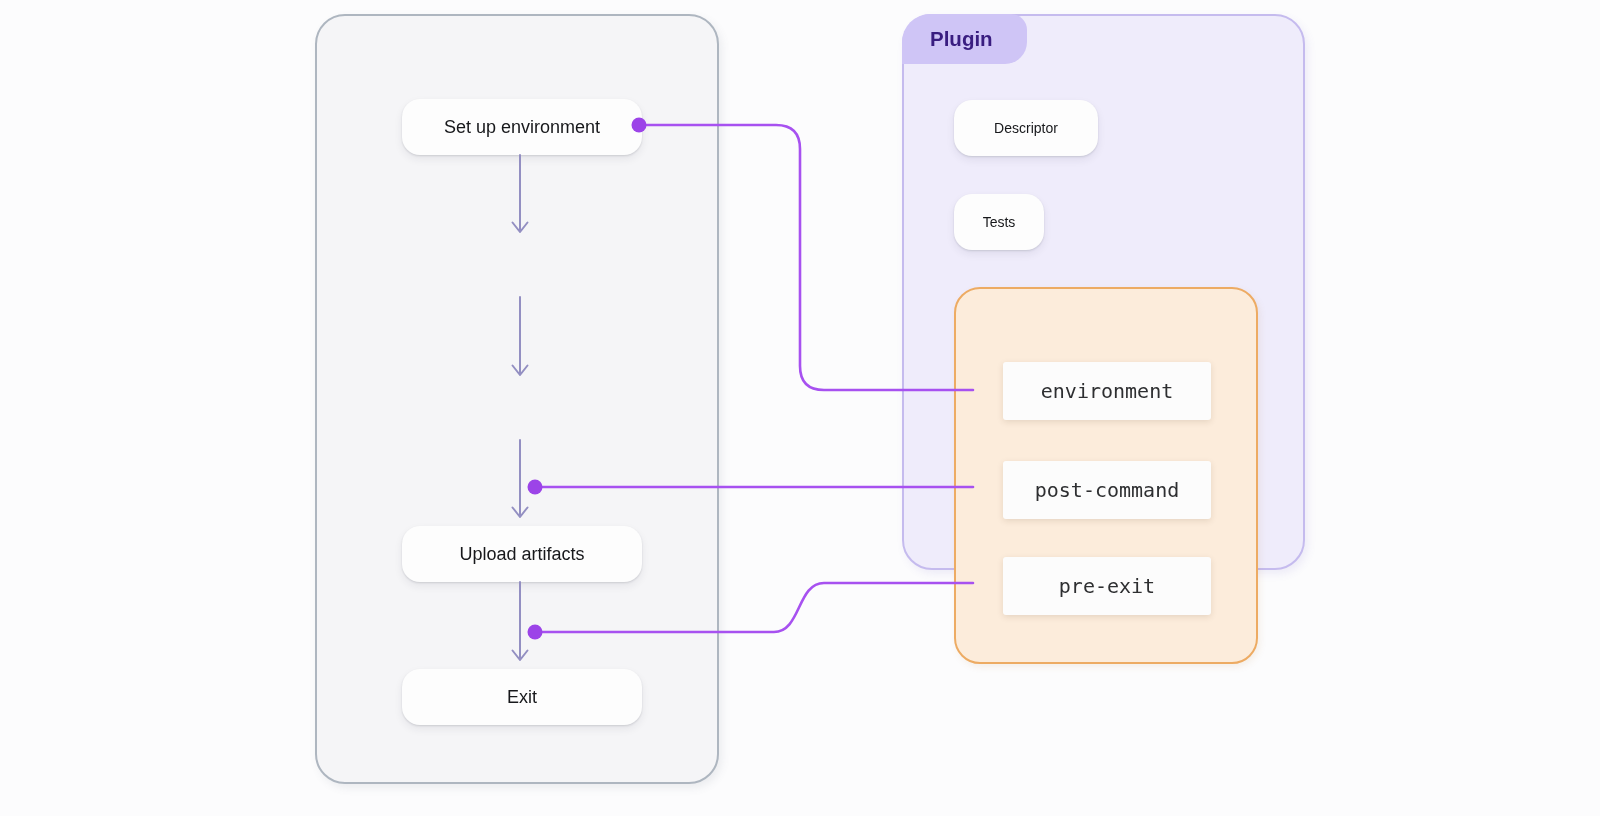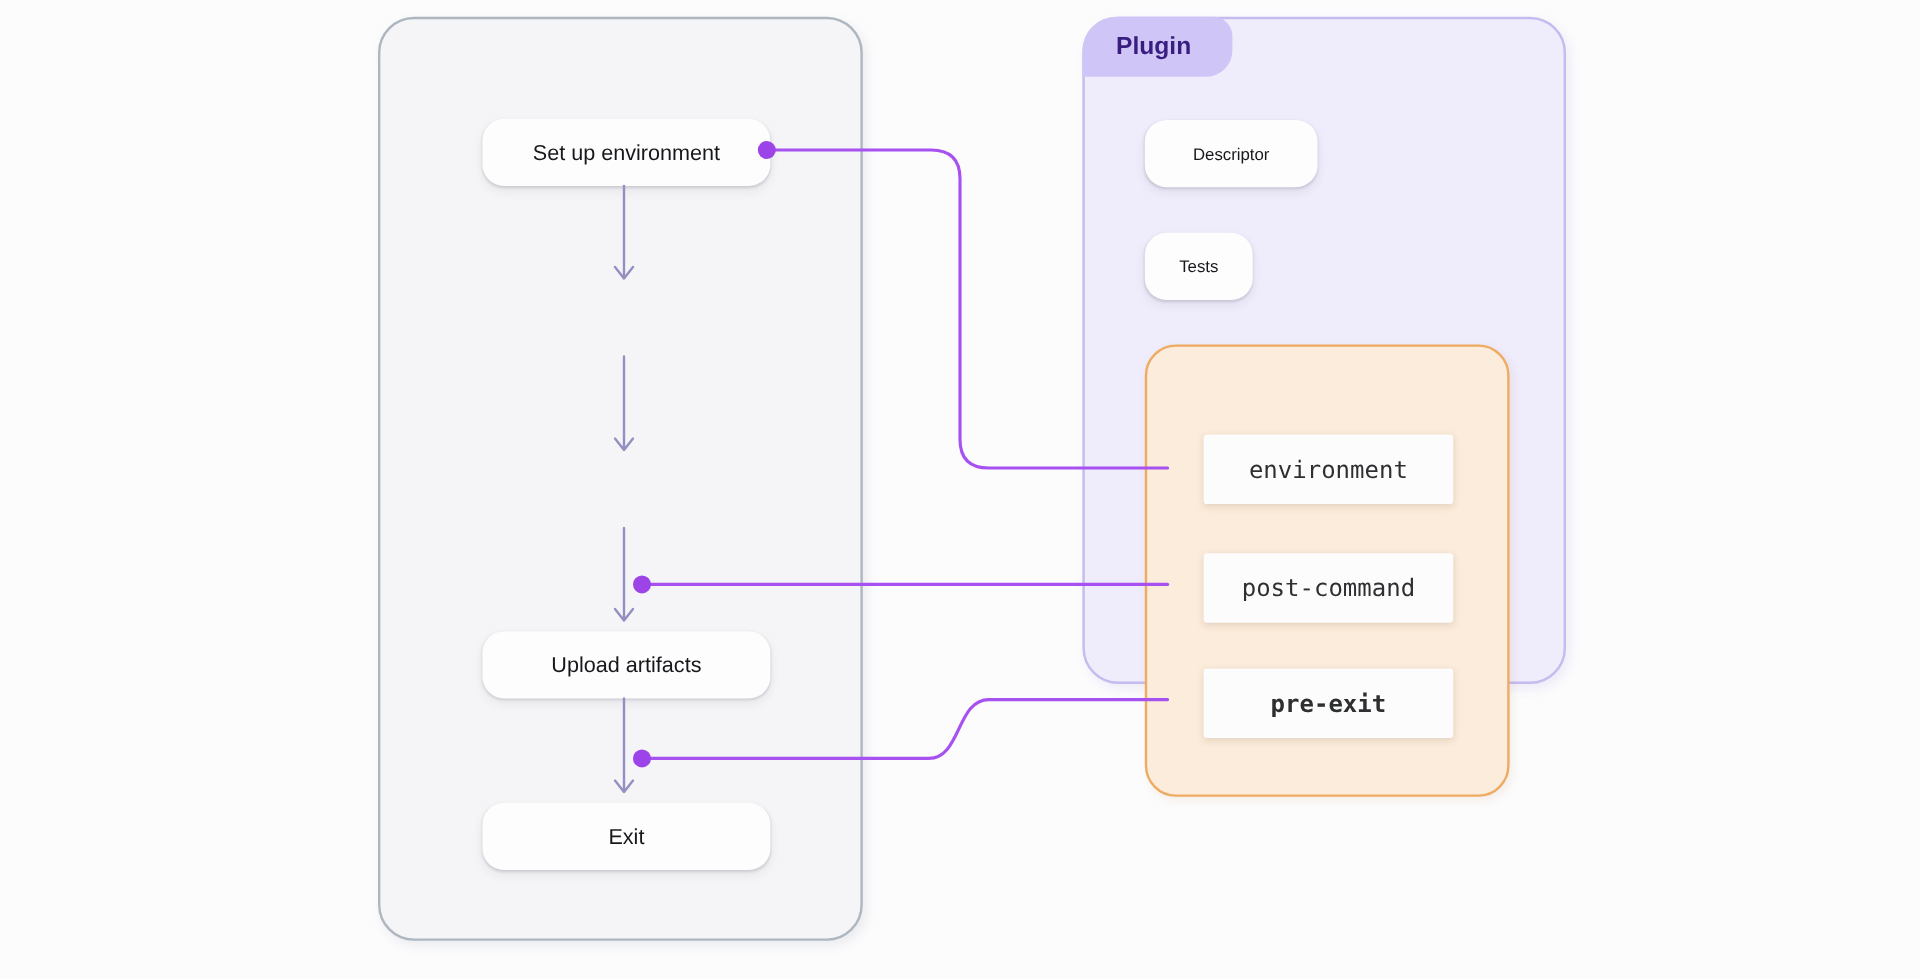--- a/index.html
+++ b/index.html
@@ -103,21 +103,21 @@
     position:absolute;left:47px;width:208px;height:58px;
     background:var(--hook-box-bg);
     border-radius:3px;
     box-shadow:0 2px 6px rgba(80,55,20,.13);
     display:flex;align-items:center;justify-content:center;
     font-family:"DejaVu Sans Mono", monospace;
     font-size:20px;color:var(--hook-box-text);
   }
   .hook-0{top:73px;}   
   .hook-1{top:172px;}  
-  .hook-2{top:268px;font-weight:bold;}  
+  .hook-2{top:268px;}  
 
   
   .overlay{
     position:absolute;left:0;top:0;width:1600px;height:816px;
     pointer-events:none;
   }
   .arrow-stroke{stroke:var(--arrow);stroke-width:2;fill:none;stroke-linecap:round;stroke-linejoin:round;}
   .connector-stroke{stroke:var(--connector);stroke-width:2.6;fill:none;stroke-linecap:round;stroke-linejoin:round;}
   .dot-fill{fill:var(--dot);}
 </style>

